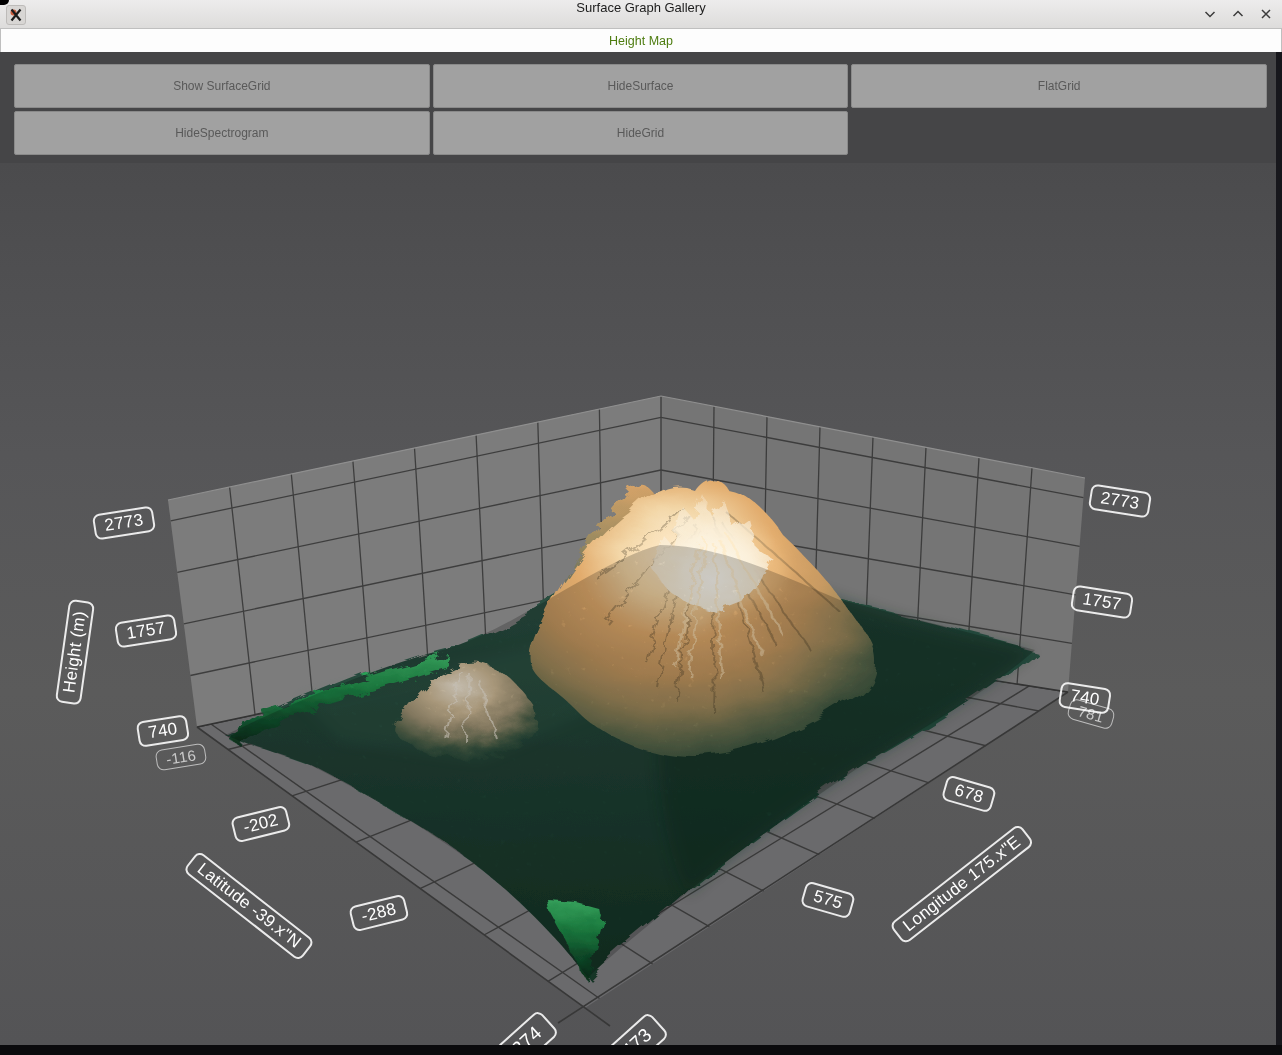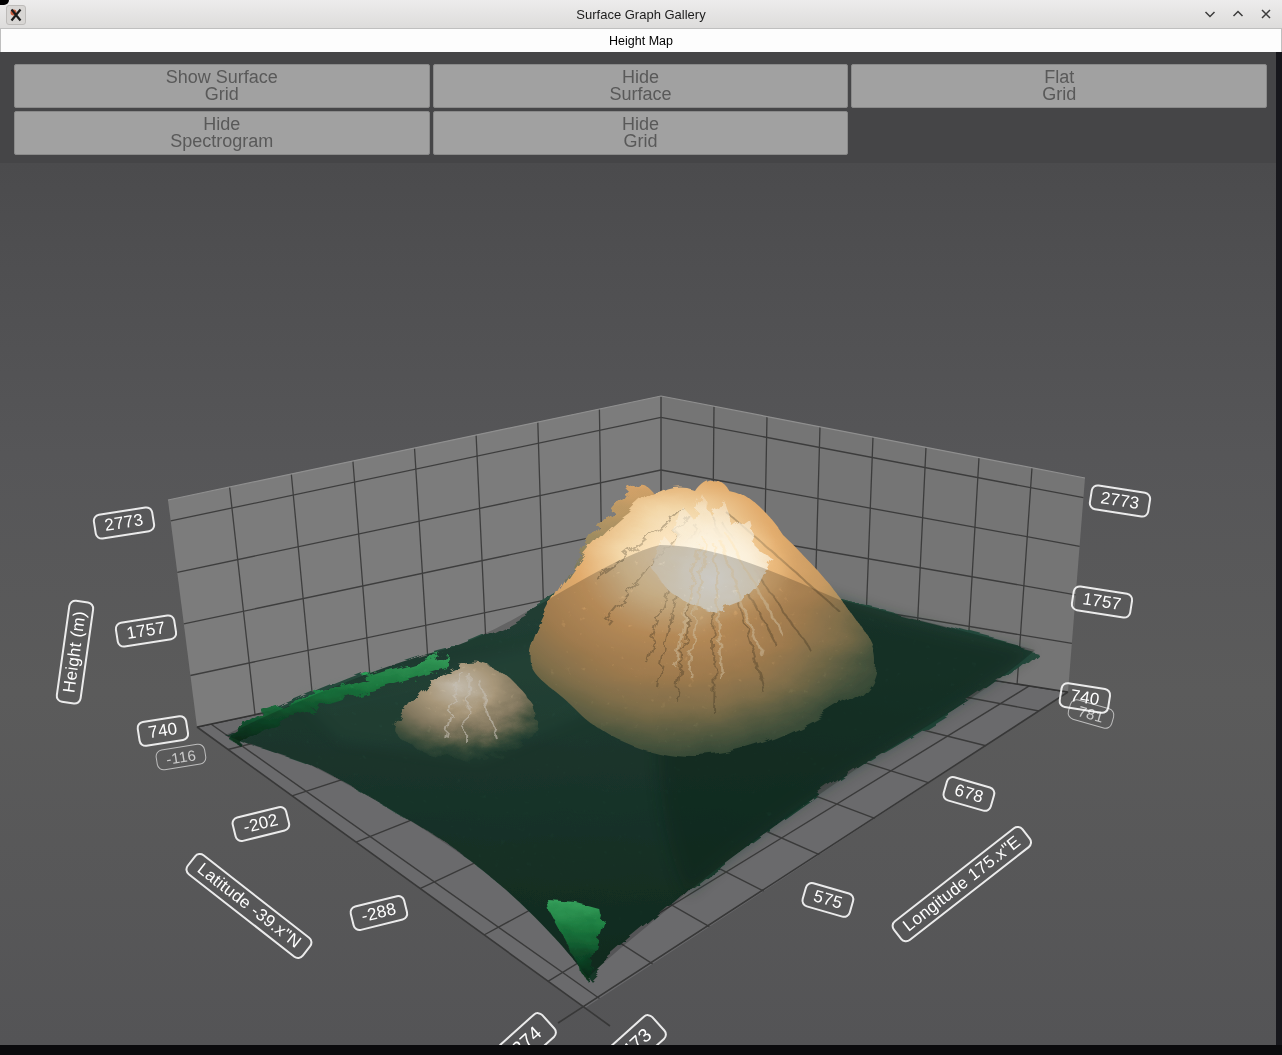--- a/index.html
+++ b/index.html
@@ -2,41 +2,41 @@
 <html><head>
 <meta charset="utf-8">
 <style>
   html,body{margin:0;padding:0;background:#000;}
   body{width:1282px;height:1055px;position:relative;overflow:hidden;
        font-family:"Liberation Sans",sans-serif;-webkit-font-smoothing:antialiased;}
   .window{position:absolute;inset:0;background:#454547;}
 
   
   .titlebar{position:absolute;top:0;left:0;width:1282px;height:28px;
-    background:linear-gradient(#edecec,#dddcdb);display:flex;align-items:center;}
+    background:linear-gradient(#edecec,#dddcdb);display:flex;}
   .app-icon{position:absolute;left:6px;top:5px;width:18px;height:18px;border-radius:3px;
     background:#d8d6d4;border:1px solid #bdbbb9;display:flex;align-items:center;justify-content:center;}
   .win-title{flex:1;text-align:center;font-size:13px;color:#1c1c1c;}
   .win-controls{position:absolute;right:8px;top:0;height:28px;display:flex;align-items:center;gap:12px;}
   .win-btn{width:16px;height:16px;display:flex;align-items:center;justify-content:center;cursor:default;}
 
   
   .tabbar{position:absolute;top:28px;left:0;width:1282px;height:24px;display:flex;background:#ebebeb;}
-  .tab{flex:1;display:flex;align-items:center;justify-content:center;font-size:12.5px;color:#000000;
+  .tab{flex:1;display:flex;align-items:center;justify-content:center;font-size:12.5px;color:#4d7c0f;
     background:#eaeaea;border:1px solid #bfbfbf;border-left:none;box-sizing:border-box;text-align:center;}
   .tab:first-child{border-left:1px solid #bfbfbf;}
   .tab.active{background:#fdfdfd;border-bottom:none;}
 
   
   .toolbar{position:absolute;top:52px;left:0;width:1282px;height:111px;background:#454547;
     box-sizing:border-box;padding:12px 15px 8px 14px;display:grid;
     grid-template-columns:1fr 1fr 1fr;grid-template-rows:44px 44px;gap:3px;}
   .tb{background:#a1a1a1;border:1px solid #8a8a8a;border-radius:2px;color:#595959;
-    font-family:"Liberation Sans",sans-serif;font-size:18px;line-height:17px;
-    display:flex;flex-direction:column;align-items:center;justify-content:center;padding:0;}
+    font-family:"Liberation Sans",sans-serif;font-size:12px;line-height:17px;
+    display:flex;flex-direction:row;align-items:center;justify-content:center;padding:0;}
 
   
   .plot{position:absolute;top:163px;left:0;width:1282px;height:882px;overflow:hidden;}
   .plot svg.scene{position:absolute;left:0;top:0;display:block;}
 
   .badge{position:absolute;z-index:10;color:#fff;border:2px solid rgba(255,255,255,.88);
     border-radius:7px;padding:1px 9px;font-size:17px;white-space:nowrap;
     transform:translate(-50%,-50%) rotate(var(--r,0deg));background:transparent;letter-spacing:.3px;}
   .badge.dim{opacity:.68;font-size:15px;border-width:1.5px;z-index:5;}
   .badge.front{z-index:12;}

